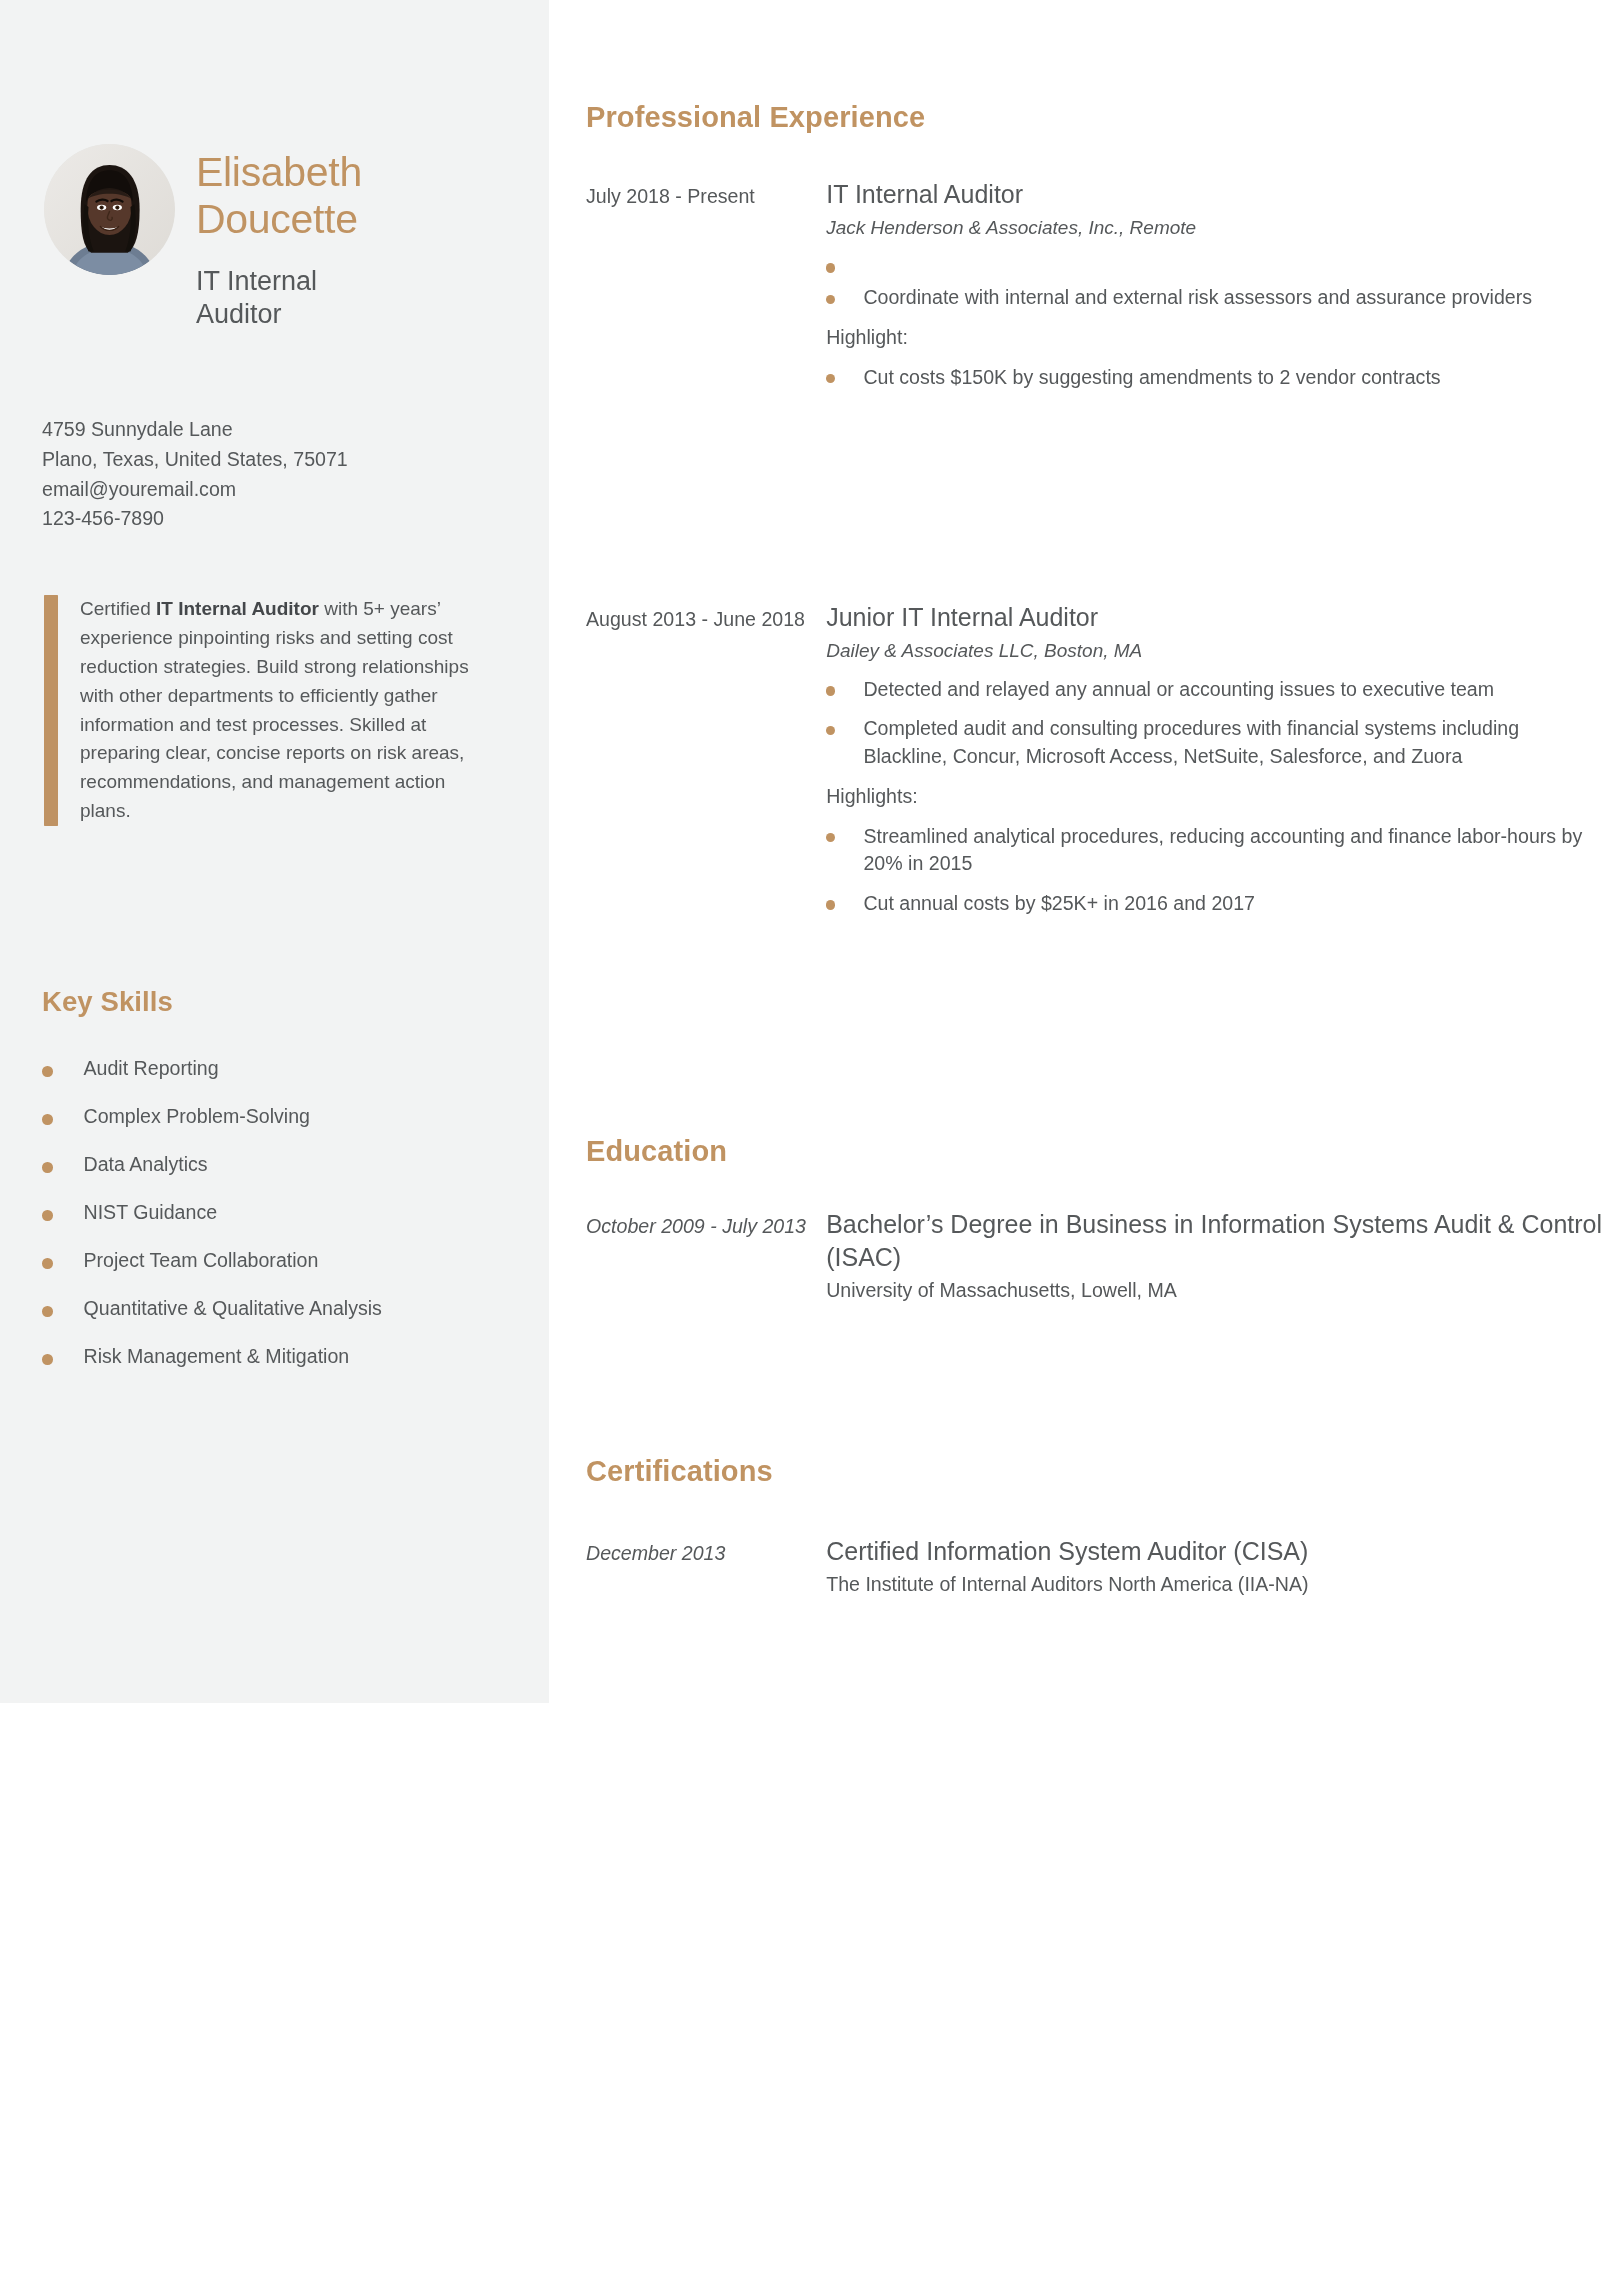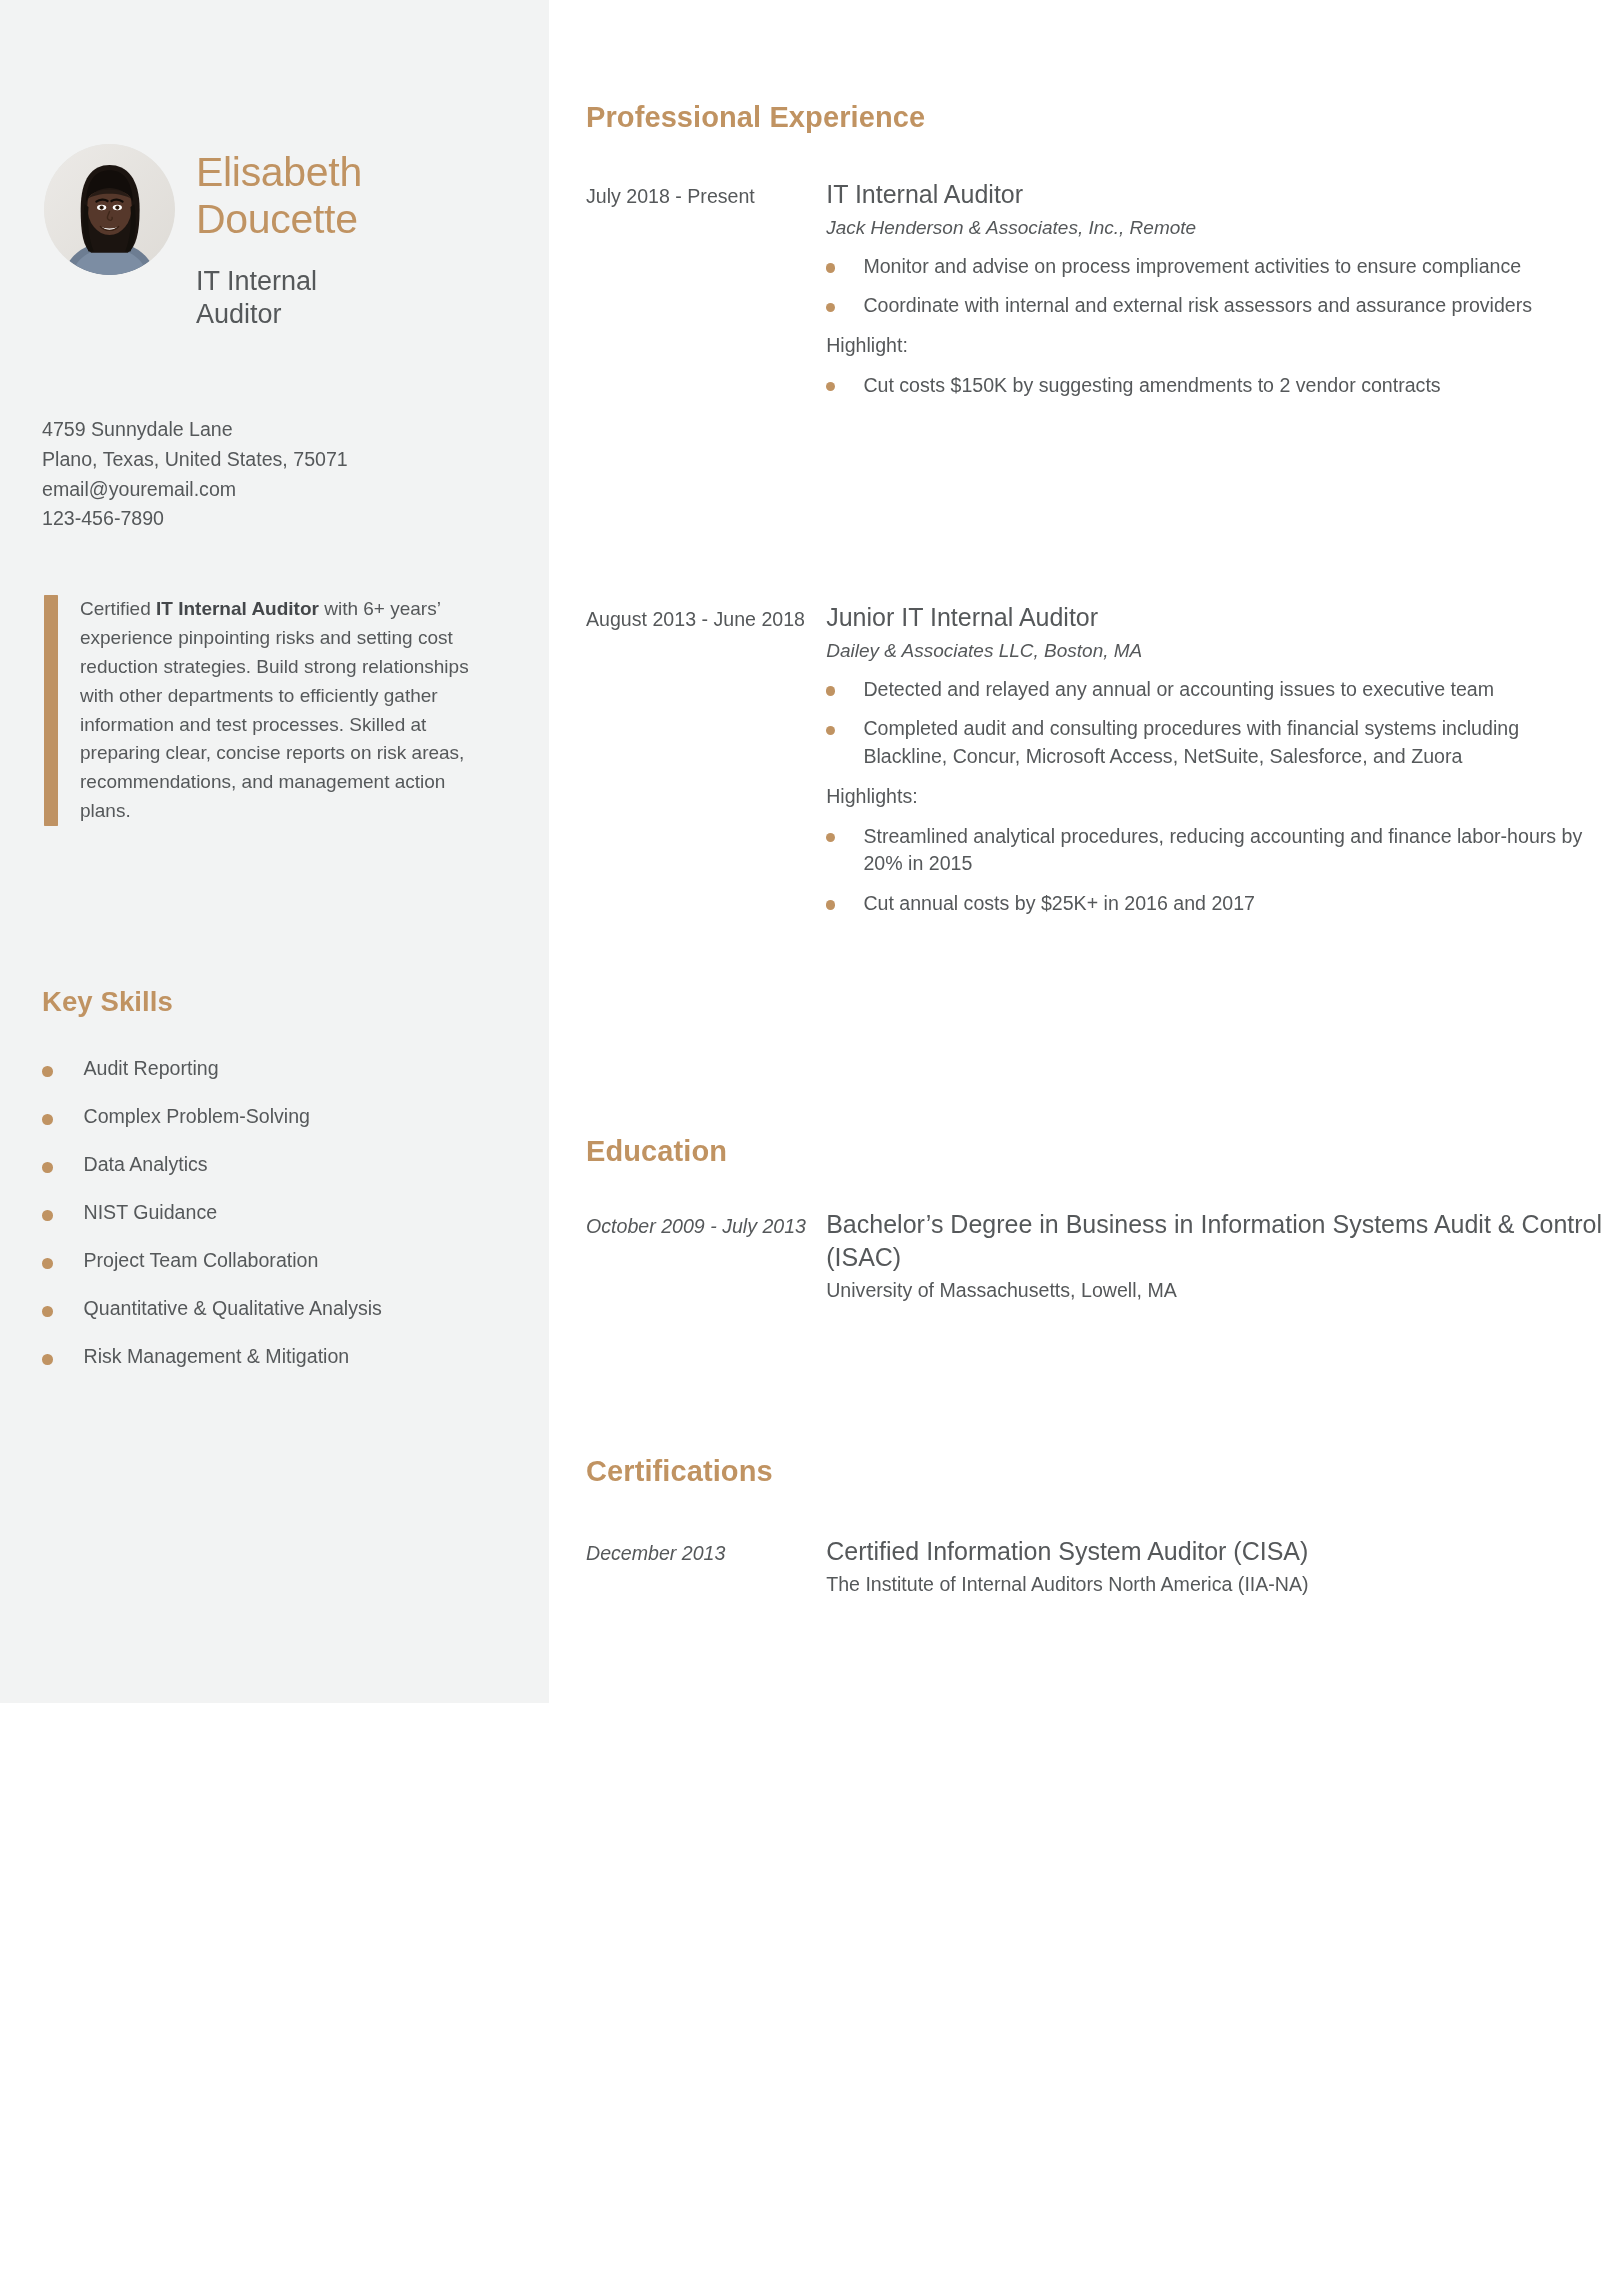--- a/index.html
+++ b/index.html
@@ -307,21 +307,21 @@
     <div class="contact">
       <div>4759 Sunnydale Lane</div>
       <div>Plano, Texas, United States, 75071</div>
       <div>email@youremail.com</div>
       <div>123-456-7890</div>
     </div>
 
     <div class="summary-wrap">
       <div class="summary-bar"></div>
       <div class="summary-text">
-        <span>Certified </span><b>IT Internal Auditor</b><span> with 6+ years’ experience pinpointing risks and setting cost reduction strategies. Build strong relationships with other departments to efficiently gather information and test processes. Skilled at preparing clear, concise reports on risk areas, recommendations, and management action plans.</span>
+        <span>Certified </span><b>IT Internal Auditor</b><span> with 5+ years’ experience pinpointing risks and setting cost reduction strategies. Build strong relationships with other departments to efficiently gather information and test processes. Skilled at preparing clear, concise reports on risk areas, recommendations, and management action plans.</span>
       </div>
     </div>
 
     <div class="skills-head">Key Skills</div>
 
     <div class="skills-list">
       <div class="skill-item">
         <span class="skill-dot"></span>
         <span class="skill-label">Audit Reporting</span>
       </div>
@@ -358,21 +358,20 @@
     <div class="sec-head" id="h-experience">Professional Experience</div>
 
     <div class="entry" id="e-job1">
       <div class="entry-date">July 2018 - Present</div>
       <div class="entry-body">
         <div class="entry-title">IT Internal Auditor</div>
         <div class="entry-org">Jack Henderson &amp; Associates, Inc., Remote</div>
         <ul class="blist">
           <li class="bitem">
             <span class="bdot"></span>
-            <span class="btext">Monitor and advise on process improvement activities to ensure compliance</span>
           </li>
           <li class="bitem">
             <span class="bdot"></span>
             <span class="btext">Coordinate with internal and external risk assessors and assurance providers</span>
           </li>
         </ul>
         <div class="hl-label">Highlight:</div>
         <ul class="blist">
           <li class="bitem">
             <span class="bdot"></span>

